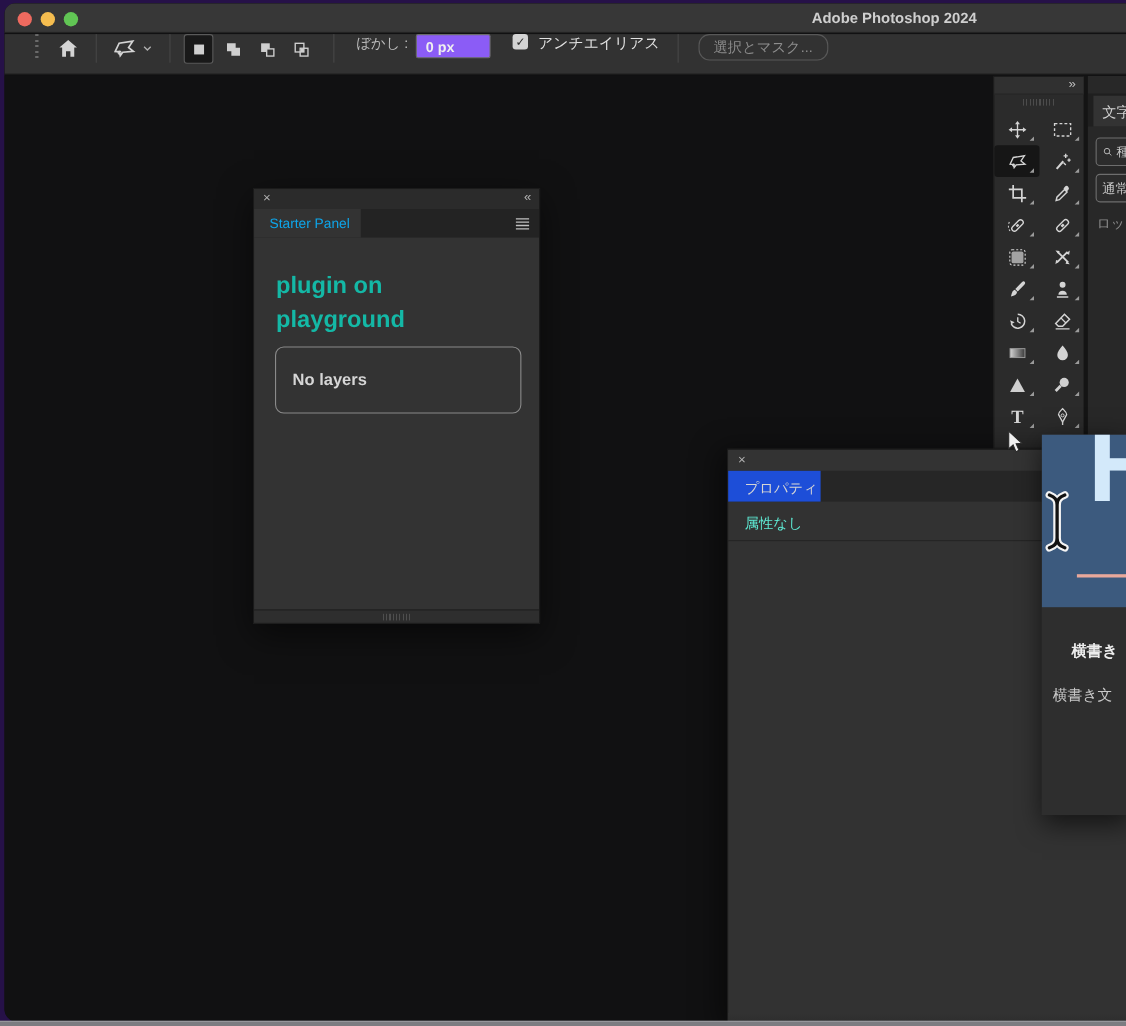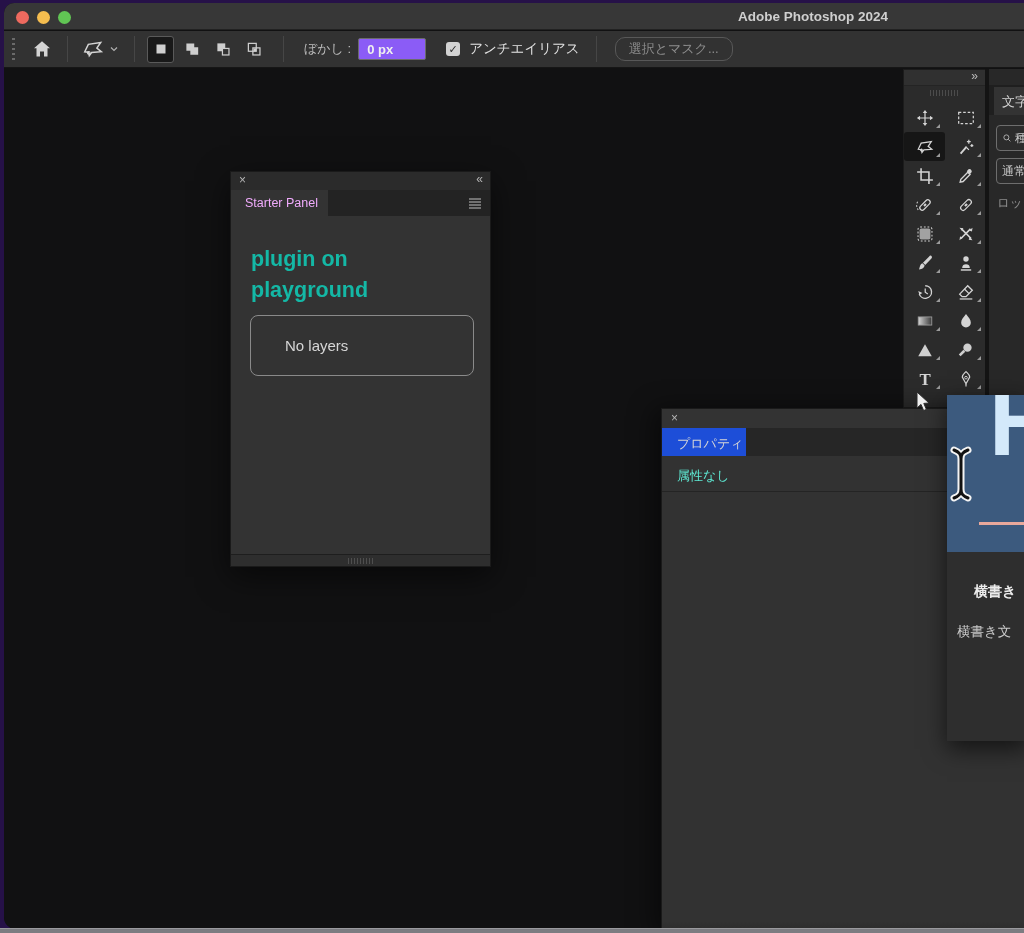--- a/index.html
+++ b/index.html
@@ -25,21 +25,21 @@
   .traffic { position:absolute; top:8px; width:13px; height:13px; border-radius:50%; }
   #win-title {
     position:absolute; left:809px; top:6px; transform:translateX(-50%);
     font-size:13.5px; font-weight:bold; color:#cfcfcf; white-space:nowrap;
   }
 
   
   #optionsbar {
     position:absolute; left:0; top:28px; width:100%; height:37px;
     background:#323232; border-bottom:1px solid #161616;
-    display:flex; align-items:center;
+    display:flex; padding-left:20px;
   }
   .ob-grip { width:3px; height:22px; margin-left:8px;
     background-image:repeating-linear-gradient(#6a6a6a 0 2px, transparent 2px 5px); }
   .ob-sep { width:1px; height:26px; background:#464646; margin:0 12px; }
   .ob-icon-btn { width:26px; height:26px; display:flex; align-items:center; justify-content:center; border-radius:3px; }
   .ob-label { font-size:13px; color:#bdbdbd; }
   #feather-input {
     width:68px; height:22px; margin-left:7px;
     background:#8b5cf6; border:1px solid #6b6b6b; border-radius:2px;
     color:#efefef; font-size:13px; font-weight:bold; padding-left:8px;
@@ -97,31 +97,31 @@
   #starter-panel {
     position:absolute; left:226px; top:168px; width:261px; height:396px;
     background:#333; z-index:2; border:1px solid #1a1a1a;
     box-shadow:0 10px 30px rgba(0,0,0,.55);
   }
   #sp-header { position:absolute; left:0; top:0; width:100%; height:18px; background:#2b2b2b; }
   #sp-close { position:absolute; left:8px; top:1px; color:#b5b5b5; font-size:12px; }
   #sp-collapse { position:absolute; right:8px; top:0; color:#b5b5b5; font-size:12px; letter-spacing:-1px; }
   #sp-tabrow { position:absolute; left:0; top:18px; width:100%; height:26px; background:#232323; }
   #sp-tab { position:absolute; left:0; top:0; width:97px; height:26px; background:#333;
-    color:#f0abfc; font-size:12.5px; padding:6px 0 0 14px; }
+    color:#0ea5e9; font-size:12.5px; padding:6px 0 0 14px; }
   #sp-menu { position:absolute; right:7px; top:5px; width:16px; height:16px; }
   #sp-heading {
     position:absolute; left:20px; top:72px; width:175px;
     color:#14b8a6; font-size:21.5px; font-weight:bold; line-height:31px;
   }
   #sp-empty-box {
     position:absolute; left:19px; top:143px; width:224px; height:61px;
     border:1px solid #8a8a8a; border-radius:8px;
-    display:flex; align-items:center; padding-left:34px;
-    color:#d6d6d6; font-size:15px;
+    display:flex; align-items:center; padding-left:15px;
+    color:#d6d6d6; font-size:15px;font-weight:bold;
   }
   #sp-populate-btn {
     position:absolute; left:99px; top:222px; width:143px; height:33px;
     border:none; border-radius:17px; color:#fff; font-size:14px; font-weight:bold;
     font-family:"Liberation Sans",sans-serif; display:flex; align-items:center; justify-content:center;
   }
   #sp-footer { position:absolute; left:0; bottom:0; width:100%; height:12px; background:#2e2e2e; border-top:1px solid #1e1e1e; }
   #sp-footer-grip { position:absolute; left:50%; top:3px; transform:translateX(-50%); width:26px; height:6px;
     background-image:repeating-linear-gradient(90deg,#4e4e4e 0 1px, transparent 1px 3px); }
 

